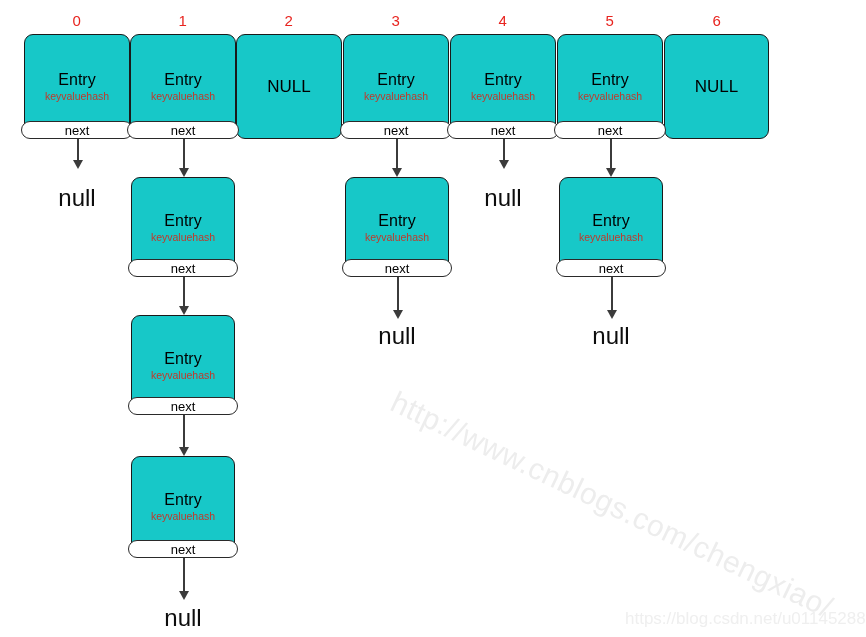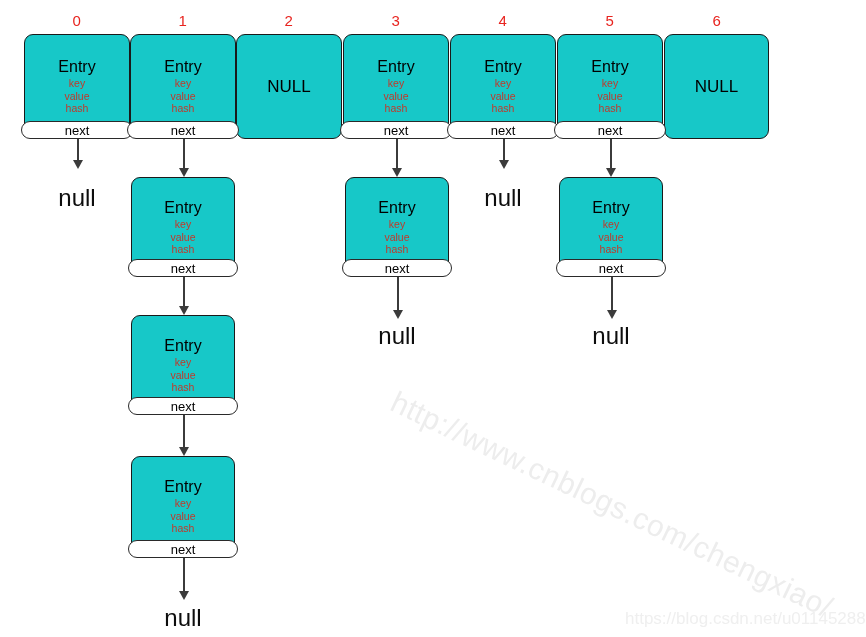--- a/index.html
+++ b/index.html
@@ -47,21 +47,21 @@
     border-radius: 9px;
   }
   .entry-title {
     color: #000000;
     font-size: 16px;
     line-height: 19px;
     margin-bottom: 1px;
   }
   .entry-fields {
     display: flex;
-    flex-direction: column;
+    flex-direction: row;
     align-items: center;
     color: #c0392b;
     font-size: 10.5px;
     line-height: 12.5px;
   }
   .entry-fields span { display: block; }
 
   .null-box {
     position: absolute;
     box-sizing: border-box;

